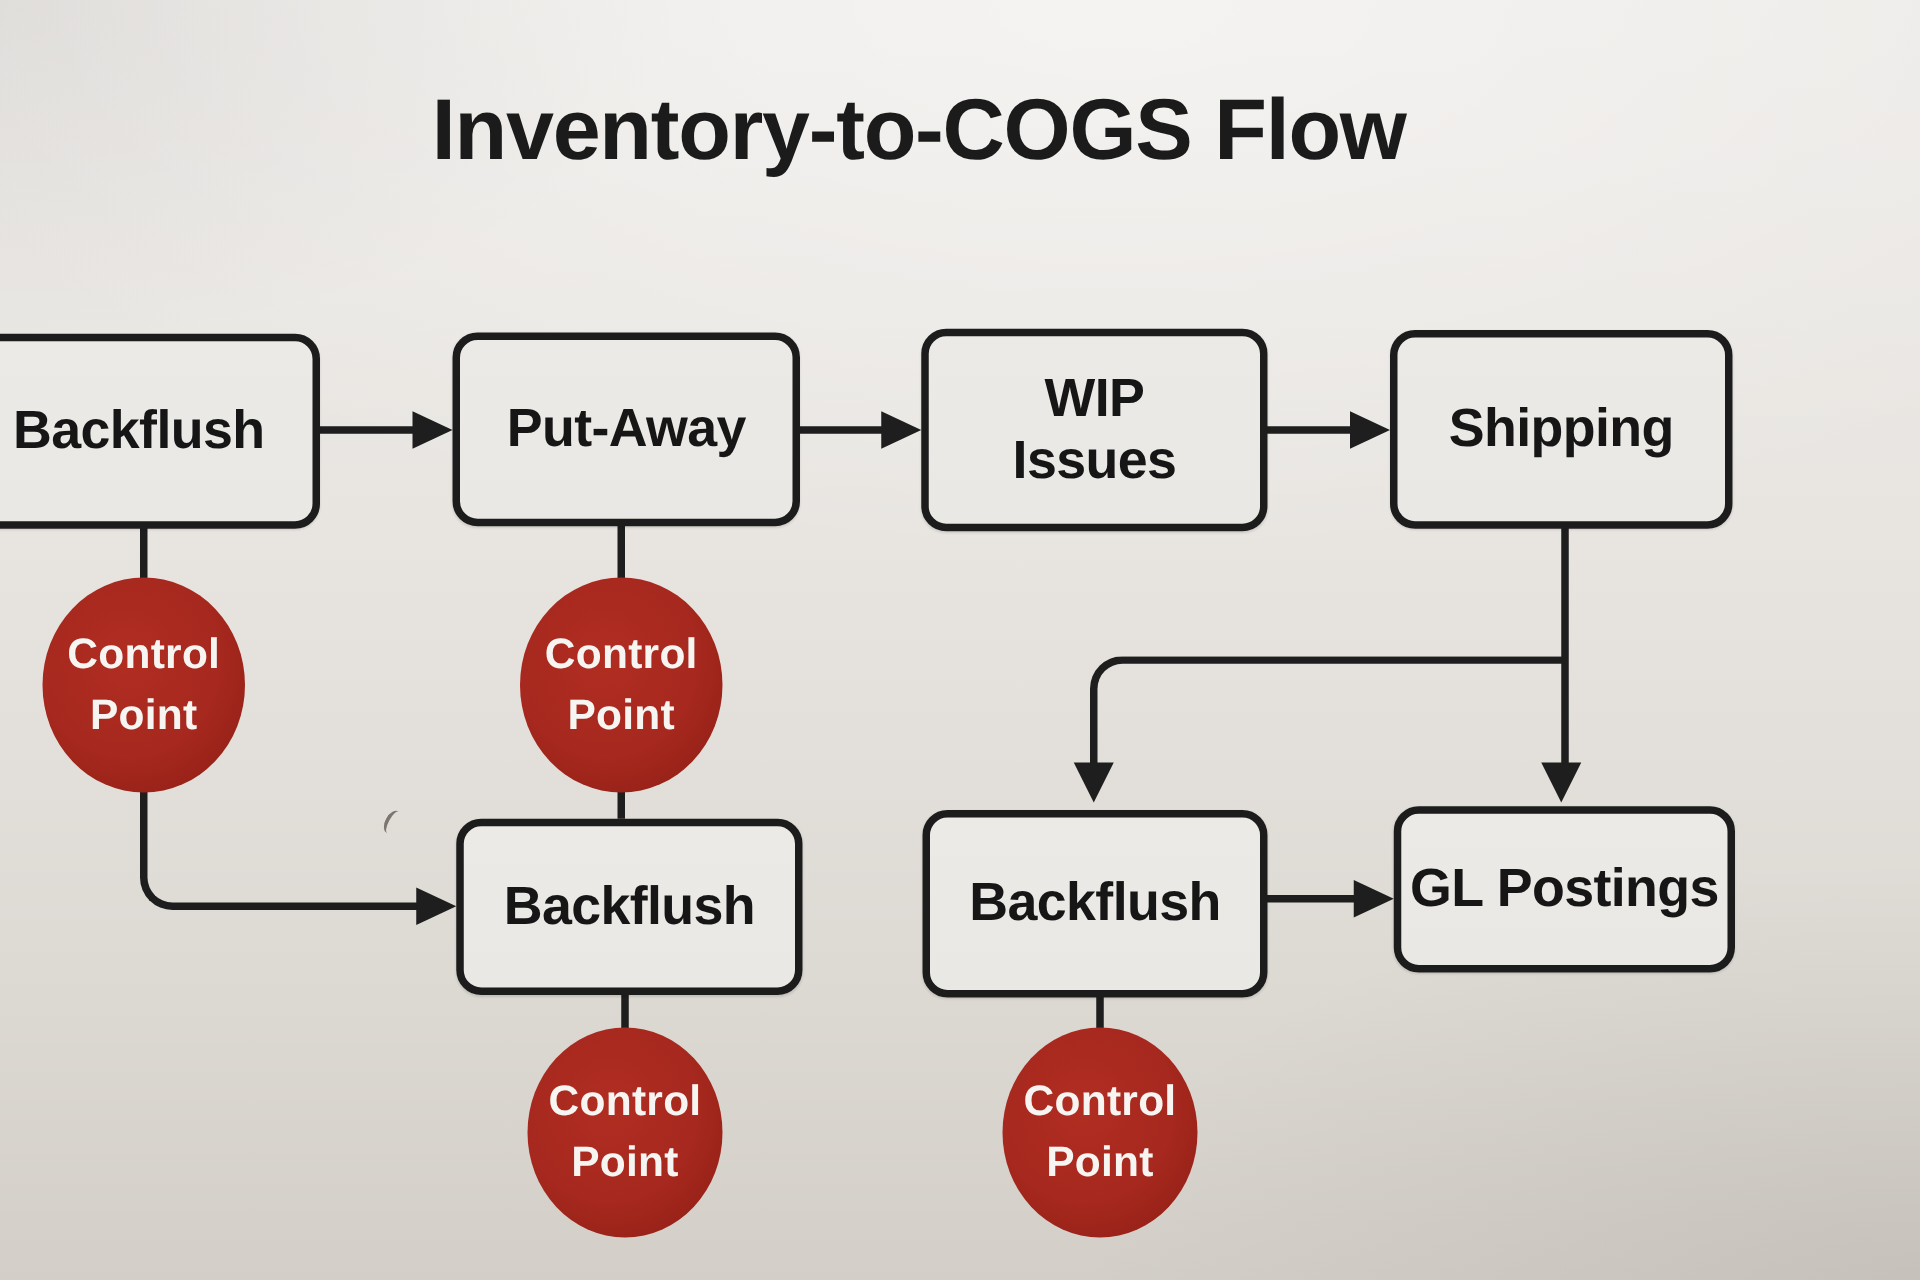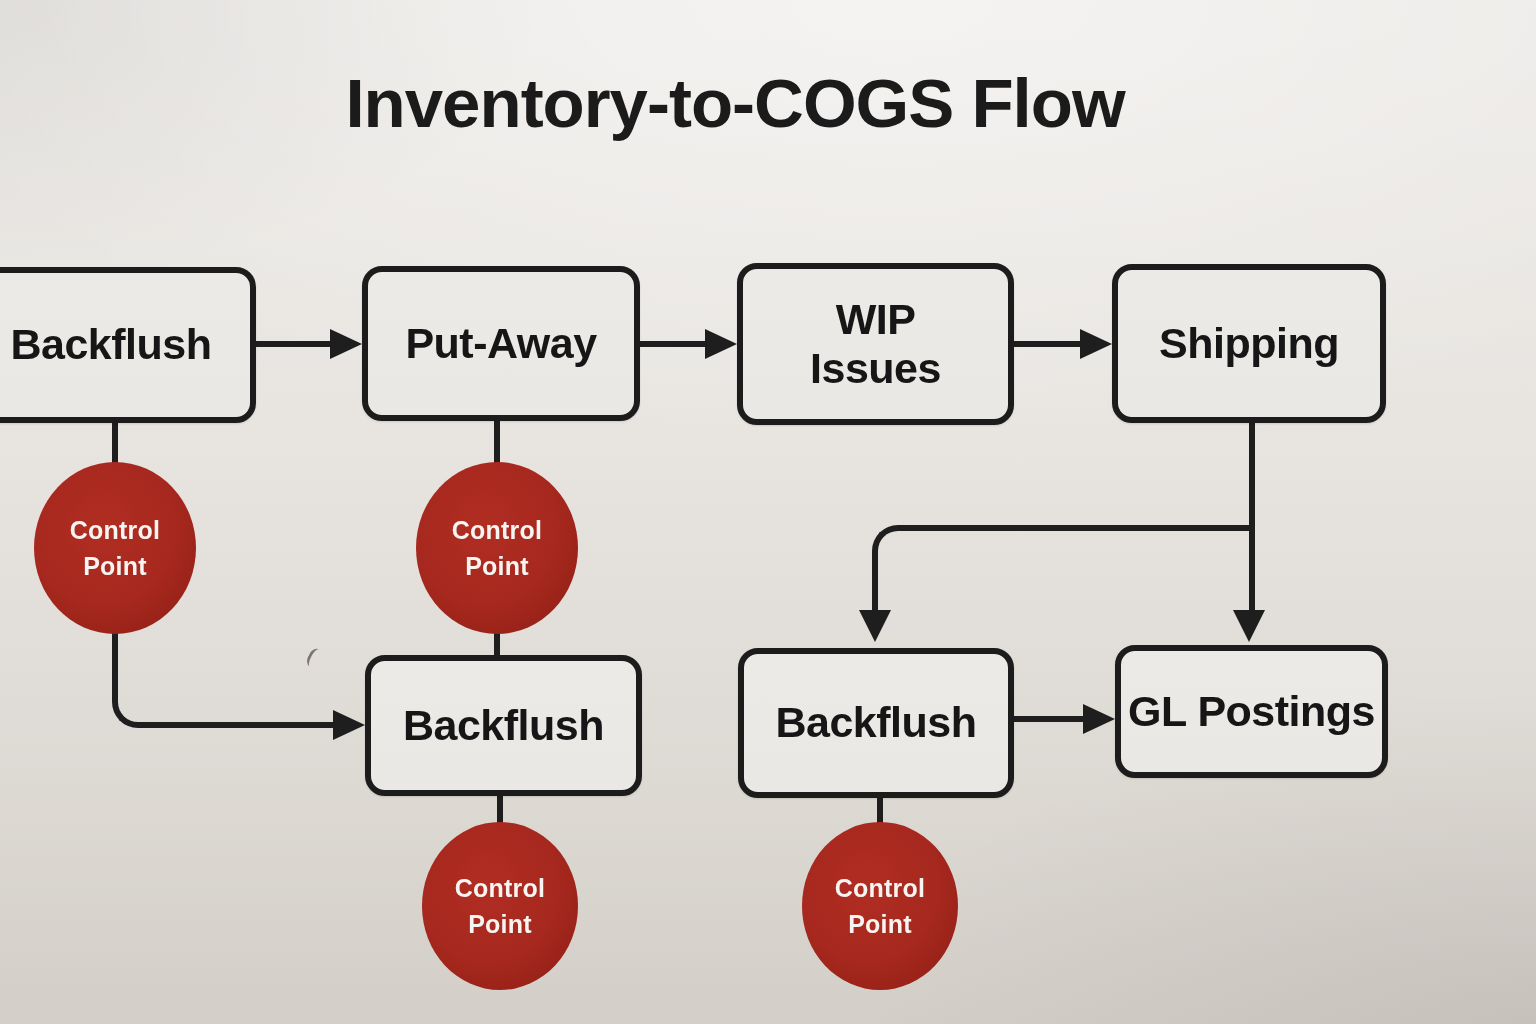--- a/index.html
+++ b/index.html
@@ -36,21 +36,21 @@
   .node .label{
     font-size:43px;font-weight:bold;color:var(--text);
     letter-spacing:-0.5px;text-align:center;white-space:pre-line;line-height:1.15;
   }
   .cp{
     position:absolute;z-index:3;border-radius:50%;
     background:radial-gradient(65% 65% at 42% 38%, #B12D22 0%, var(--accent) 70%, #992218 100%);
     display:flex;align-items:center;justify-content:center;
   }
   .cp .label{
-    font-size:25px;font-weight:bold;color:var(--cp-text);
+    font-size:34px;font-weight:bold;color:var(--cp-text);
     text-align:center;white-space:pre-line;line-height:1.45;letter-spacing:0.2px;
   }
   .edge{position:absolute;z-index:1;background:var(--line);}
   .elbow{position:absolute;z-index:1;box-sizing:border-box;background:transparent;}
   .elbow.bl{border-left:6px solid var(--line);border-bottom:6px solid var(--line);border-bottom-left-radius:26px;}
   .elbow.tl{border-left:6px solid var(--line);border-top:6px solid var(--line);border-top-left-radius:26px;}
   .head{position:absolute;z-index:1;width:0;height:0;}
   .head.right{border-top:15px solid transparent;border-bottom:15px solid transparent;border-left:32px solid var(--line);}
   .head.down{border-left:16px solid transparent;border-right:16px solid transparent;border-top:32px solid var(--line);}
   .smudge{

